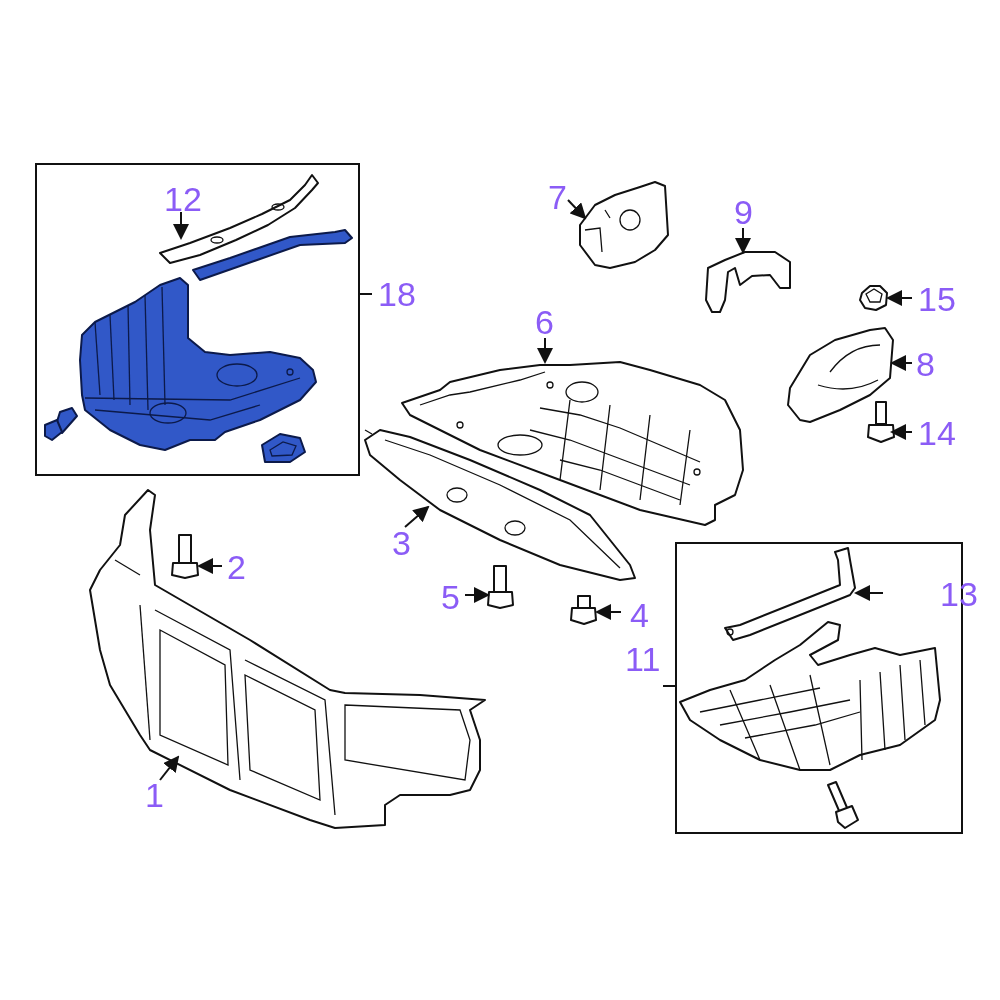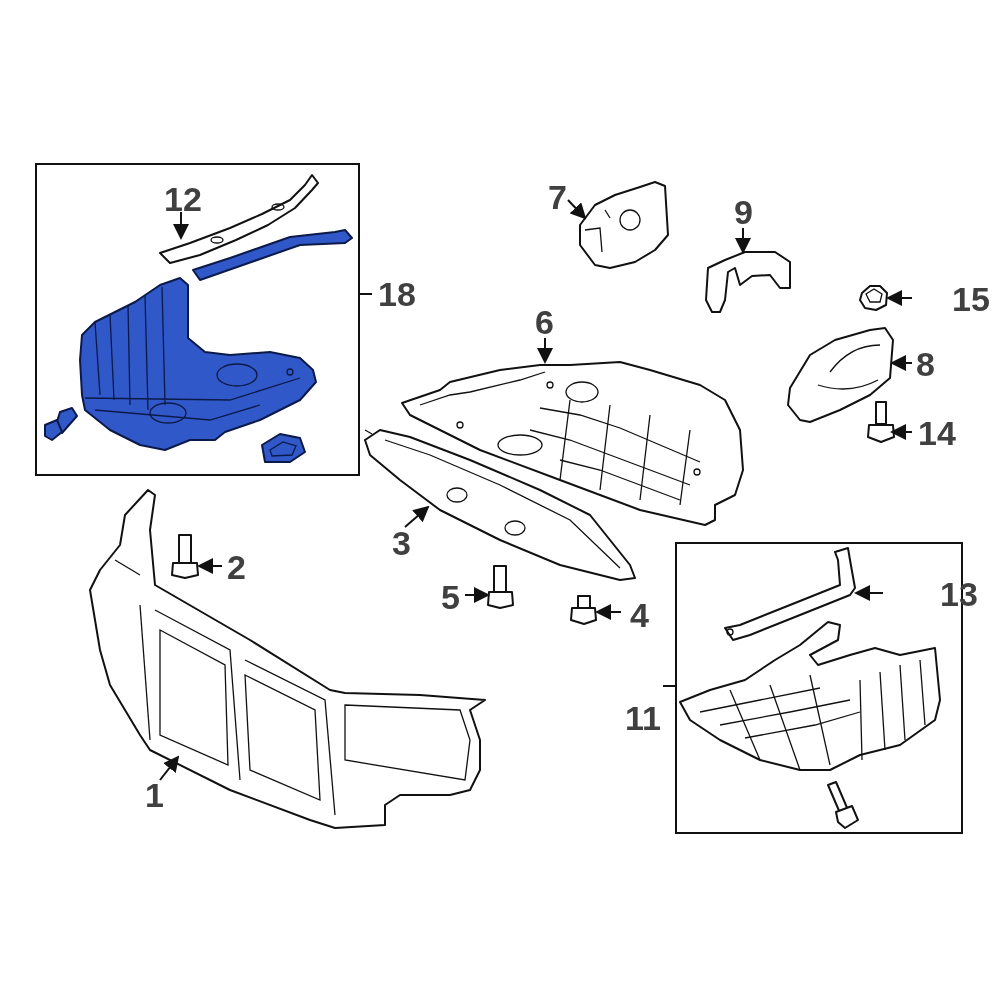--- a/index.html
+++ b/index.html
@@ -1,18 +1,18 @@
 <!DOCTYPE html>
 <html><head>
 <meta charset="utf-8">
 <style>
   html, body { margin:0; padding:0; background:#ffffff; }
   body { width:1000px; height:1000px; position:relative; overflow:hidden; font-family:"Liberation Sans", sans-serif; }
   .canvas { position:absolute; left:0; top:0; width:1000px; height:1000px; }
-  .callout { position:absolute; font-family:"Liberation Sans", sans-serif; font-size:34px; color:#404040; line-height:1;font-weight:bold; }
+  .callout { position:absolute; font-family:"Liberation Sans", sans-serif; font-size:34px; color:#8b5cf6; line-height:1; }
   .box { position:absolute; border:2px solid #111; box-sizing:border-box; }
   svg .ln { fill:#fff; stroke:#111; stroke-width:2; stroke-linejoin:round; }
   svg .thin { fill:none; stroke:#111; stroke-width:1.3; }
   svg .blue { fill:#3158c8; stroke:#0c1a4a; stroke-width:2; stroke-linejoin:round; }
   svg .bthin { fill:none; stroke:#0c1a4a; stroke-width:1.3; }
   svg .arrow { stroke:#111; stroke-width:2; fill:none; }
   svg .ahead { fill:#111; }
 </style>
 </head>
 <body>
@@ -179,18 +179,18 @@
   <span class="callout" style="left:145px;top:778px;">1</span>
   <span class="callout" style="left:227px;top:550px;">2</span>
   <span class="callout" style="left:392px;top:526px;">3</span>
   <span class="callout" style="left:630px;top:598px;">4</span>
   <span class="callout" style="left:441px;top:580px;">5</span>
   <span class="callout" style="left:535px;top:305px;">6</span>
   <span class="callout" style="left:548px;top:180px;">7</span>
   <span class="callout" style="left:916px;top:347px;">8</span>
   <span class="callout" style="left:734px;top:195px;">9</span>
   <span class="callout" style="left:378px;top:277px;">18</span>
-  <span class="callout" style="left:625px;top:701px;">11</span>
+  <span class="callout" style="left:625px;top:642px;">11</span>
   <span class="callout" style="left:164px;top:182px;">12</span>
   <span class="callout" style="left:940px;top:577px;">13</span>
   <span class="callout" style="left:918px;top:416px;">14</span>
-  <span class="callout" style="left:952px;top:282px;">15</span>
+  <span class="callout" style="left:918px;top:282px;">15</span>
 </div>
 
 </body></html>

